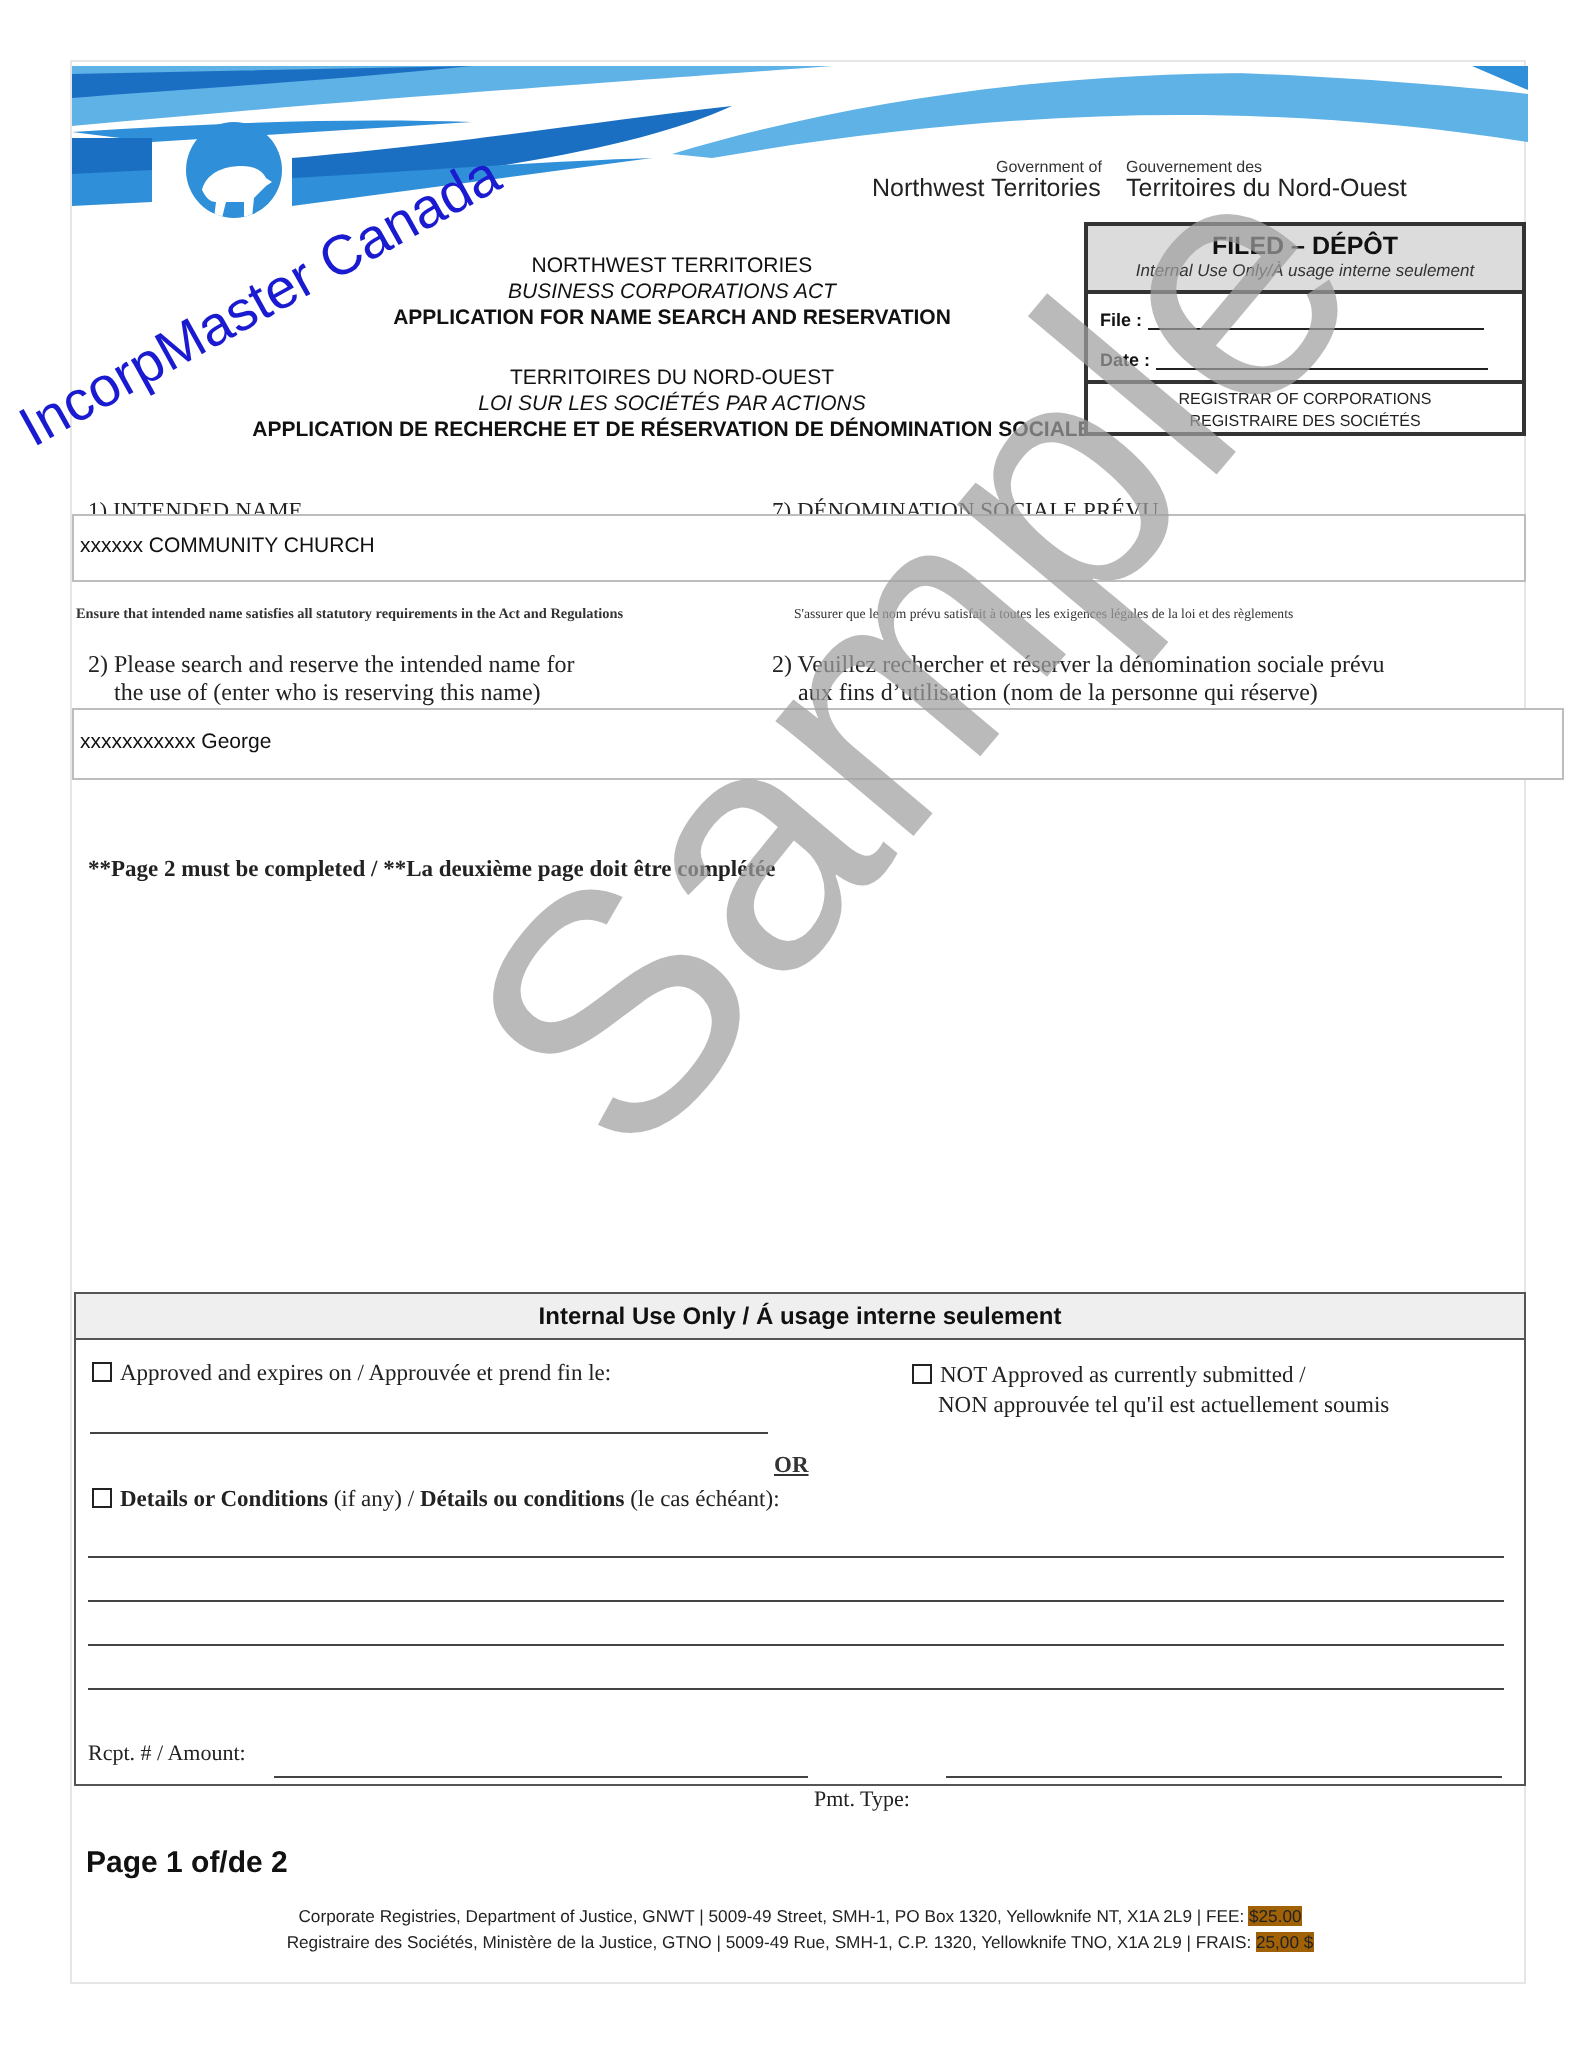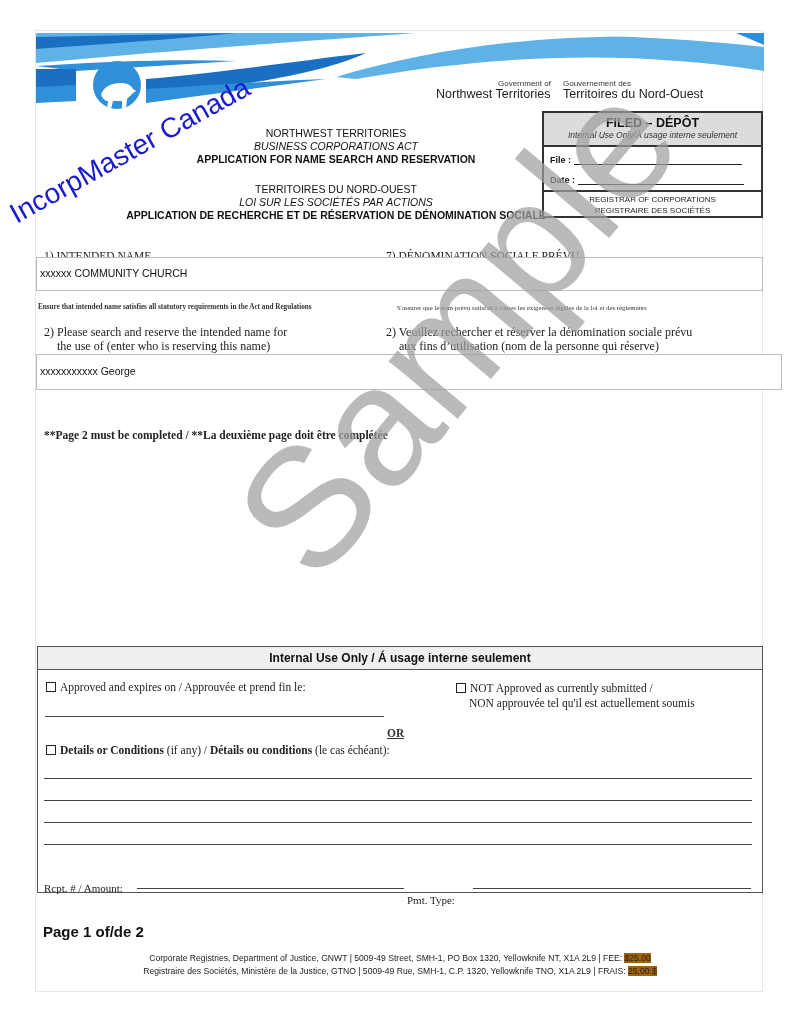--- a/index.html
+++ b/index.html
@@ -137,21 +137,21 @@
 
     <div class="abs serif" style="left:8px;top:97px;font-size:11.5px;color:#222;">
       <span class="chk"></span><b>Details or Conditions</b><span> (if any) / </span><b>Détails ou conditions</b><span> (le cas échéant):</span>
     </div>
 
     <div class="rule-line" style="left:6px;top:131px;width:708px;"></div>
     <div class="rule-line" style="left:6px;top:153px;width:708px;"></div>
     <div class="rule-line" style="left:6px;top:175px;width:708px;"></div>
     <div class="rule-line" style="left:6px;top:197px;width:708px;"></div>
 
-    <div class="abs serif" style="left:6px;top:235px;font-size:11px;color:#222;text-align:center;">Rcpt. # / Amount:</div>
+    <div class="abs serif" style="left:6px;top:224px;font-size:11px;color:#222;text-align:center;">Rcpt. # / Amount:</div>
     <div class="rule-line" style="left:99px;top:241px;width:267px;"></div>
     <div class="abs serif" style="left:369px;top:229px;font-size:11px;color:#222;margin-top:18px;">Pmt. Type:</div>
     <div class="rule-line" style="left:435px;top:241px;width:278px;"></div>
   </div>
 
   <div class="footer-page">Page 1 of/de 2</div>
   <div class="footer-addr" style="top:922px;"><span>Corporate Registries, Department of Justice, GNWT | 5009-49 Street, SMH-1, PO Box 1320, Yellowknife NT, X1A 2L9  | FEE: </span><span class="hl">$25.00</span></div>
   <div class="footer-addr" style="top:935px;"><span>Registraire des Sociétés, Ministère de la Justice, GTNO | 5009-49 Rue, SMH-1, C.P. 1320, Yellowknife TNO, X1A 2L9 | FRAIS: </span><span class="hl">25,00 $</span></div>
 
   <div class="wm-sample">Sample</div>

